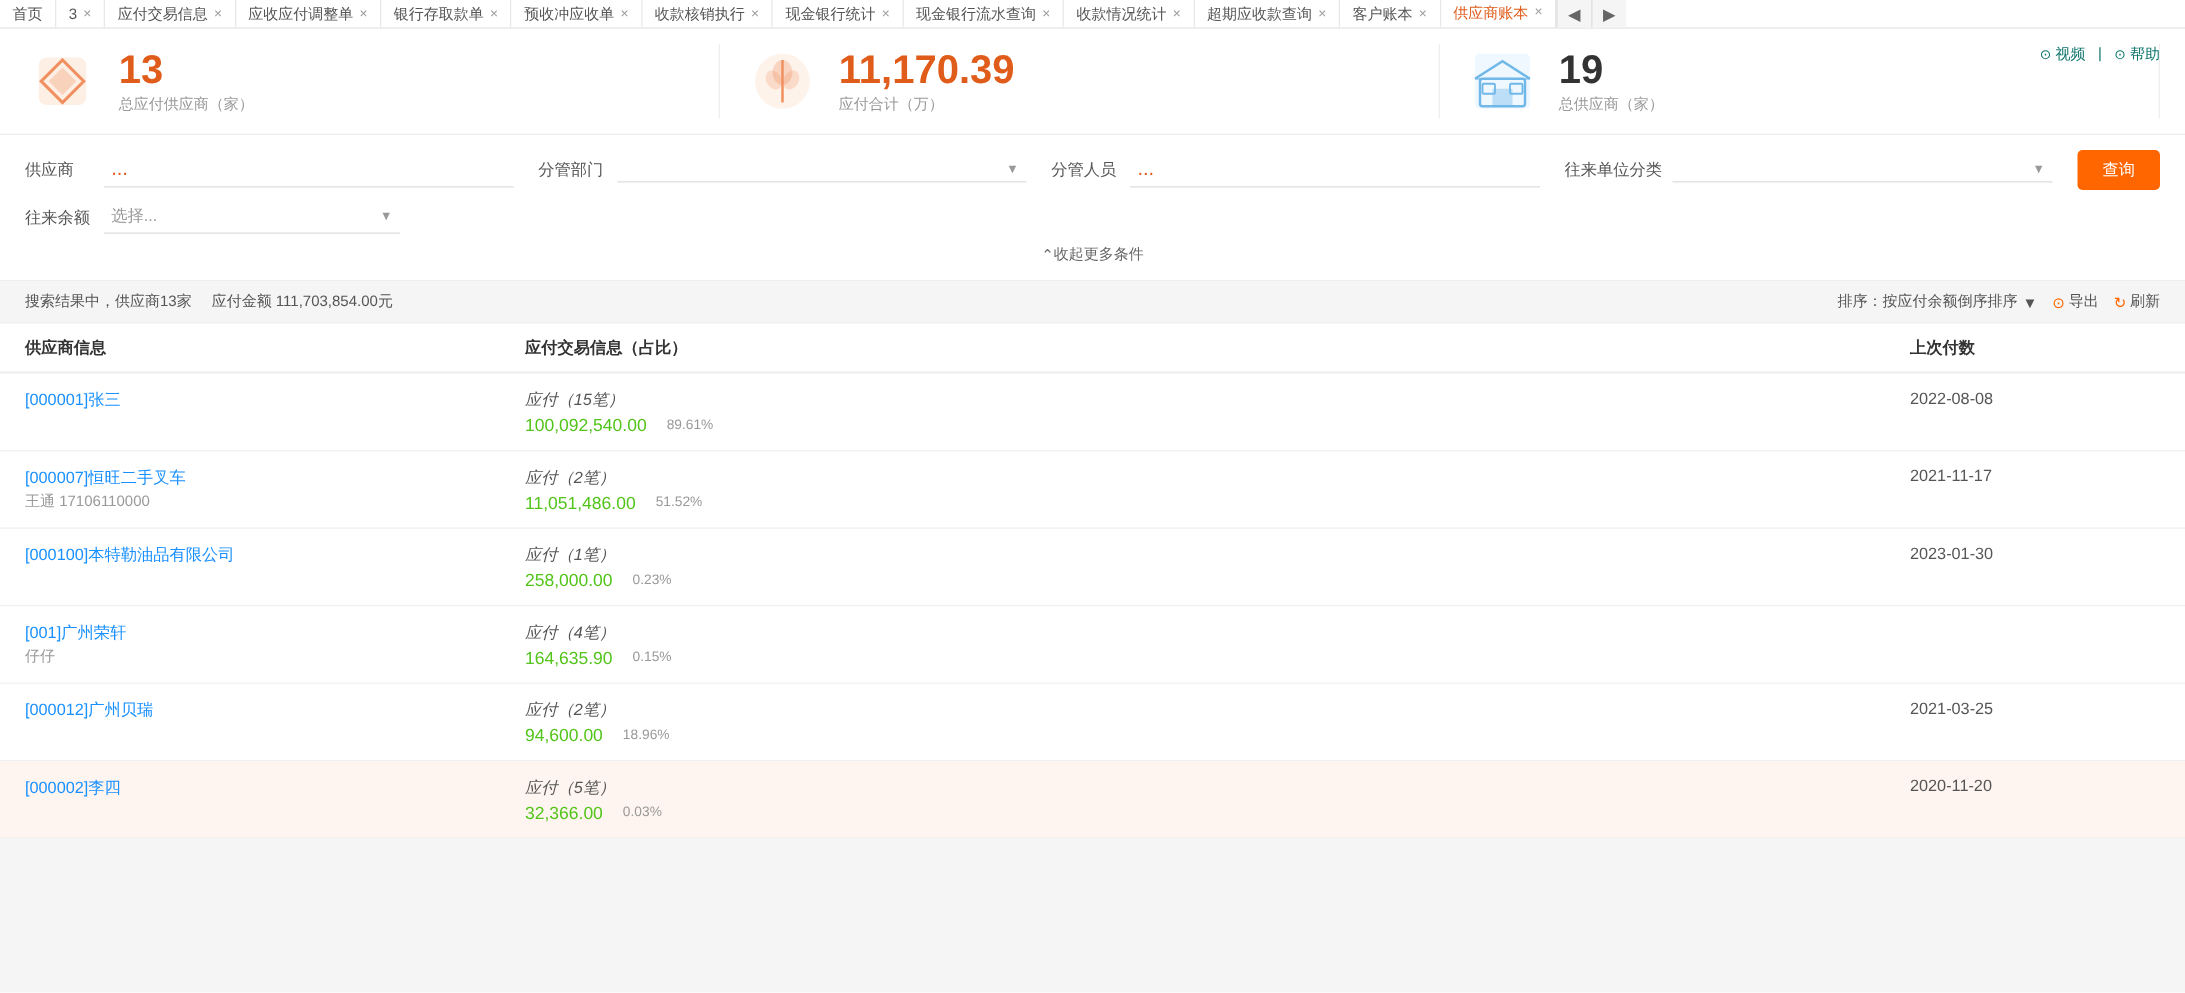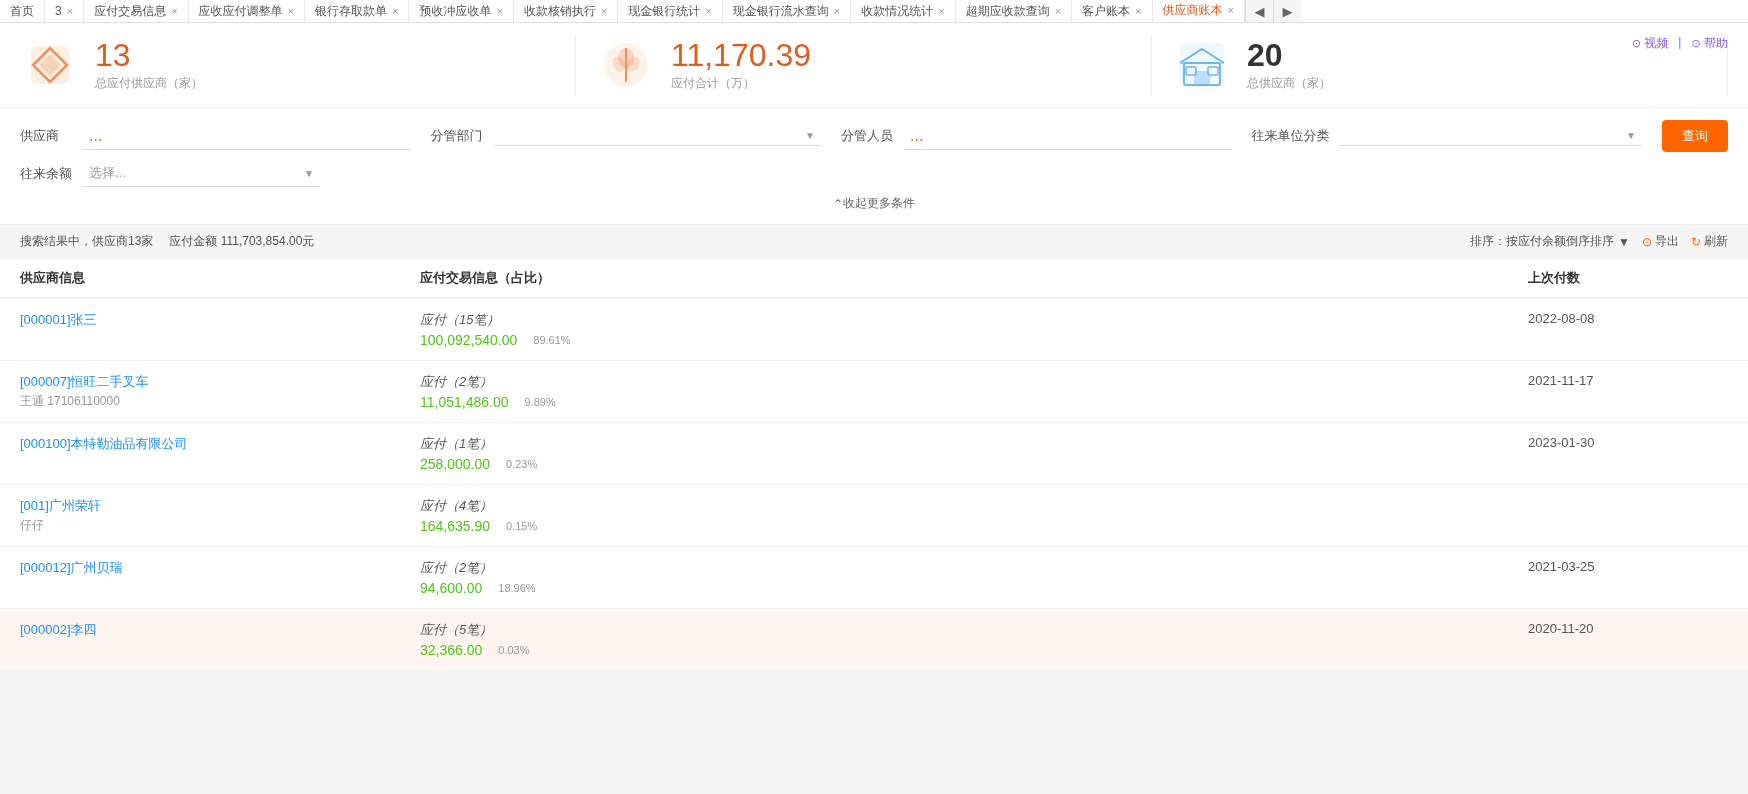--- a/index.html
+++ b/index.html
@@ -50,33 +50,33 @@
     .stat-item:last-child { border-right: none; }
     .stat-icon {
       width: 60px;
       height: 60px;
       margin-right: 15px;
       flex-shrink: 0;
       display: flex;
       align-items: center;
       justify-content: center;
     }
-    .stat-content .stat-number { font-size: 32px; font-weight: normal; color: #e05c1a; line-height: 1.1; }
+    .stat-content .stat-number { font-size: 32px; font-weight: bold; color: #e05c1a; line-height: 1.1; }
     .stat-content .stat-label { font-size: 12px; color: #999; margin-top: 2px; }
     .stat-content .stat-number-dark { font-size: 32px; font-weight: bold; color: #333; line-height: 1.1; }
     .top-right-links {
       position: absolute;
       right: 20px;
       top: 12px;
       font-size: 12px;
       color: #666;
       display: flex;
       gap: 10px;
     }
-    .top-right-links span { cursor: pointer; color: #8b5cf6; }
+    .top-right-links span { cursor: pointer; color: #0f766e; }
 
     
     .filter-area {
       background: #fff;
       padding: 12px 20px;
       border-bottom: 1px solid #eee;
     }
     .filter-row {
       display: flex;
       align-items: center;
@@ -284,21 +284,21 @@
         <rect x="8" y="8" width="44" height="44" rx="4" fill="#e8f4ff" opacity="0.7"></rect>
         <rect x="12" y="28" width="36" height="22" rx="2" fill="none" stroke="#70b8e8" stroke-width="2"></rect>
         <polyline points="8,28 30,14 52,28" fill="none" stroke="#70b8e8" stroke-width="2"></polyline>
         <rect x="22" y="36" width="16" height="14" rx="1" fill="#70b8e8" opacity="0.4"></rect>
         <rect x="14" y="32" width="10" height="8" rx="1" fill="none" stroke="#70b8e8" stroke-width="1.5"></rect>
         <rect x="36" y="32" width="10" height="8" rx="1" fill="none" stroke="#70b8e8" stroke-width="1.5"></rect>
         <line x1="8" y1="28" x2="52" y2="28" stroke="#70b8e8" stroke-width="1"></line>
       </svg>
     </div>
     <div class="stat-content">
-      <div class="stat-number-dark">20</div>
+      <div class="stat-number-dark">19</div>
       <div class="stat-label">总供应商（家）</div>
     </div>
   </div>
 
   <div class="top-right-links">
     <span>
       <span style="font-size:11px;">⊙</span> <span>视频</span>
     </span>
     <span>|</span>
     <span>
@@ -419,21 +419,21 @@
         <a href="#">[000007]恒旺二手叉车</a>
       </div>
       <div class="supplier-sub">王通  17106110000</div>
     </div>
 
     <div class="col-transaction">
       <div class="tx-info">
         <div class="tx-label">应付（2笔）</div>
         <div class="tx-row">
           <span class="tx-amount">11,051,486.00</span>
-          <span class="tx-percent">9.89%</span>
+          <span class="tx-percent">51.52%</span>
         </div>
       </div>
     </div>
 
     <div class="col-lastpay">
       <span class="lastpay-date">2021-11-17</span>
     </div>
   </div>
       <div class="table-row-wrap">
     <div class="col-supplier">

